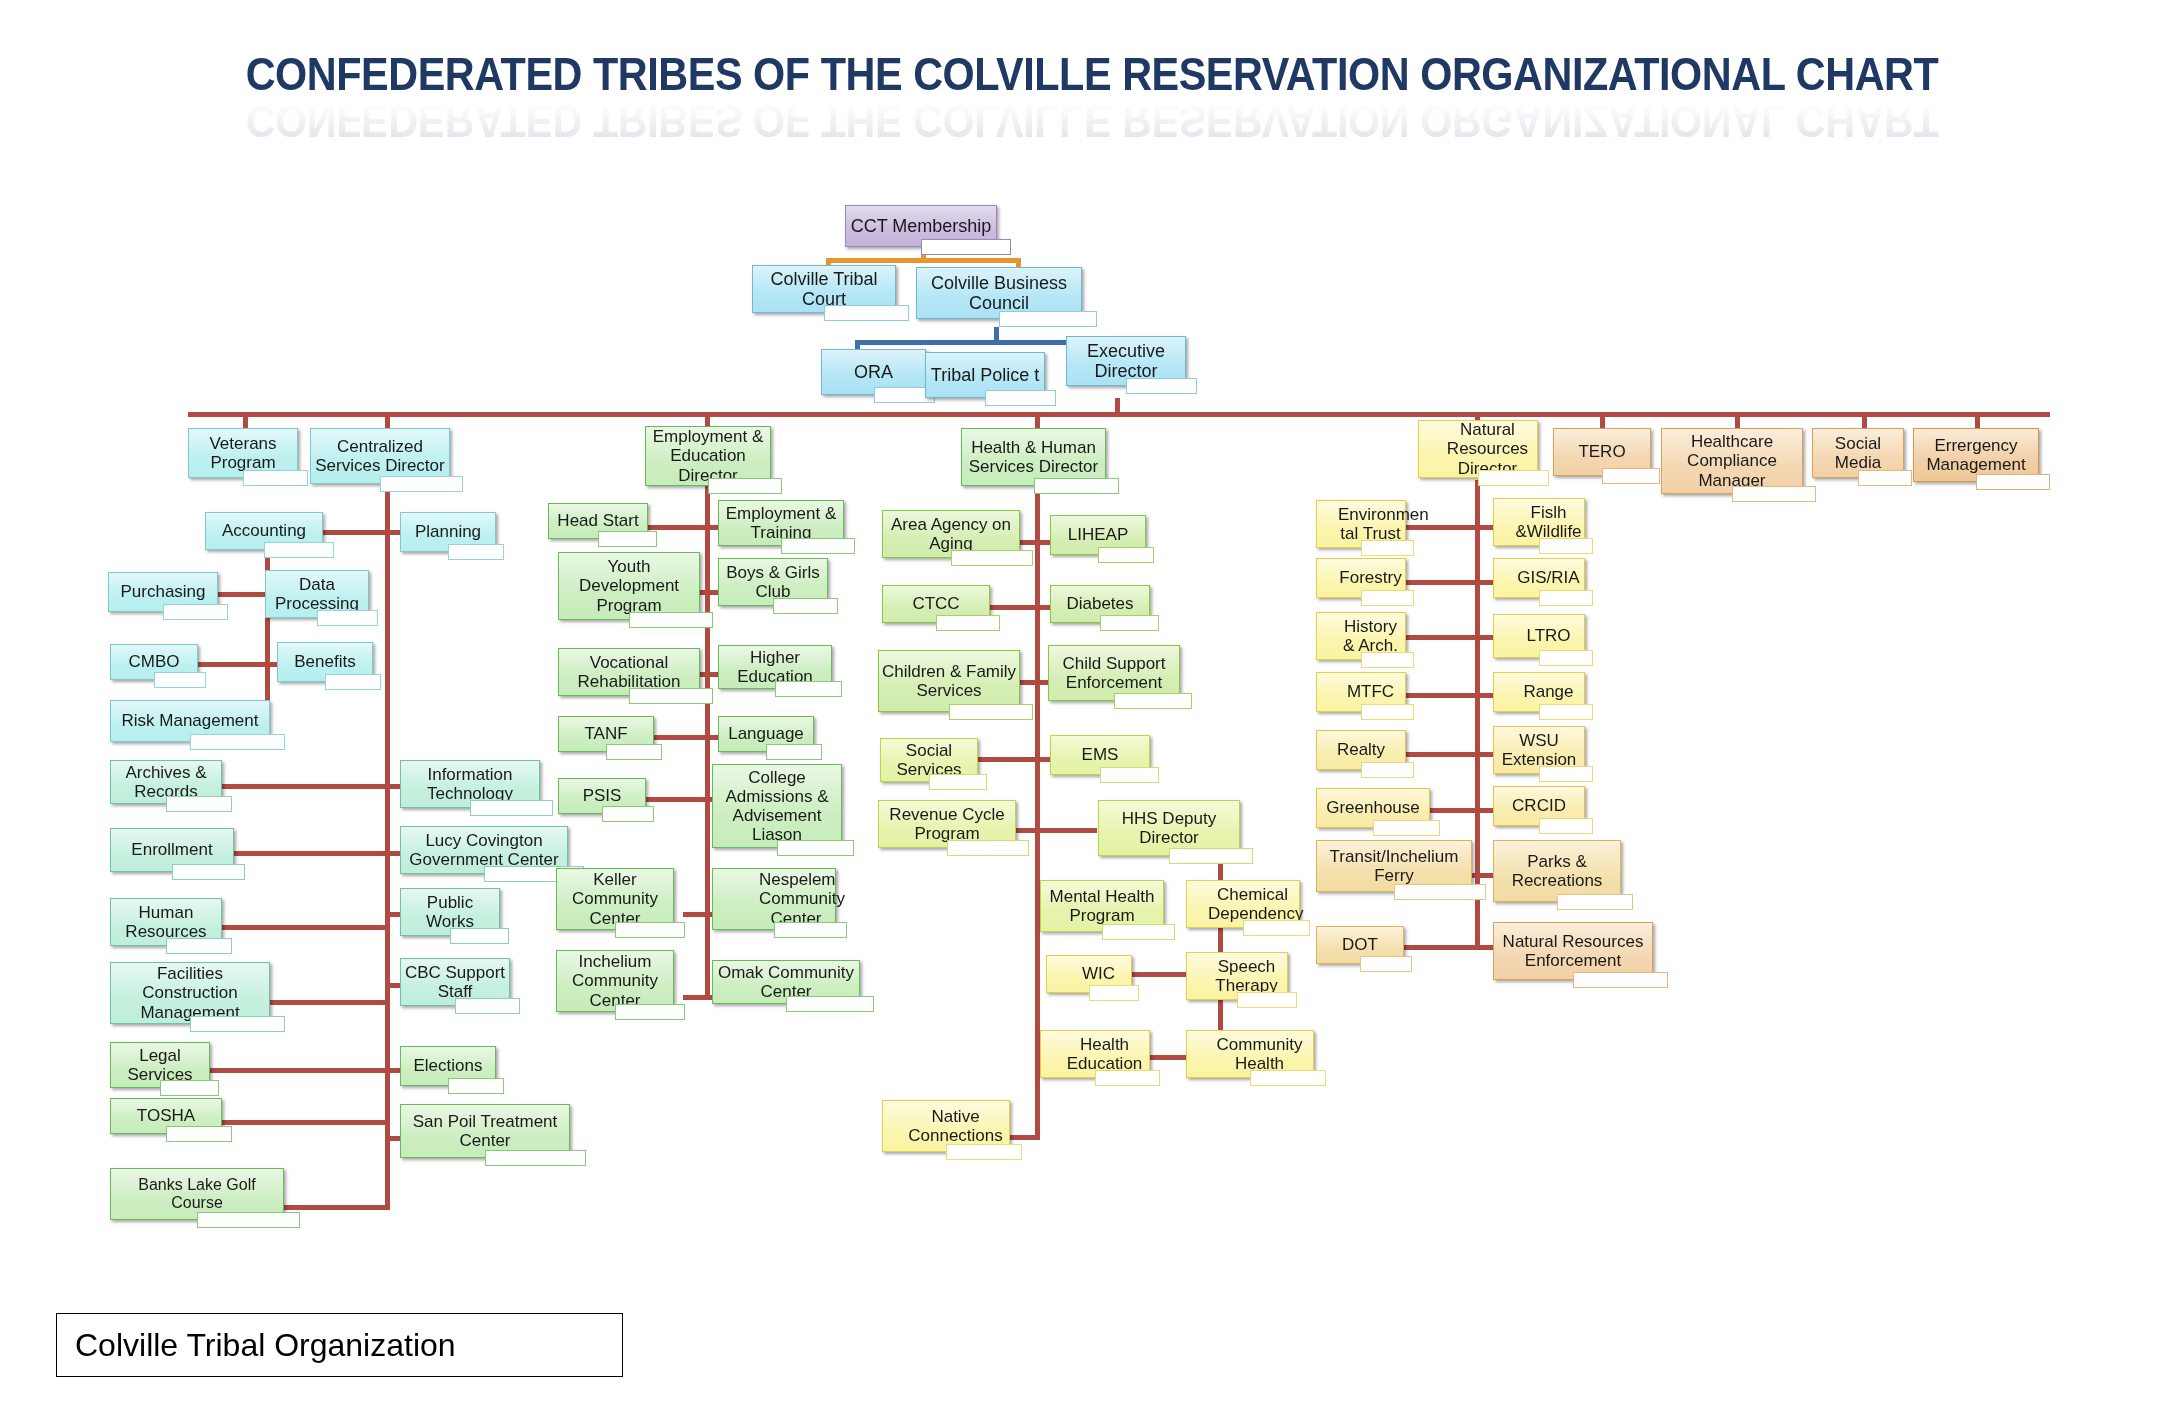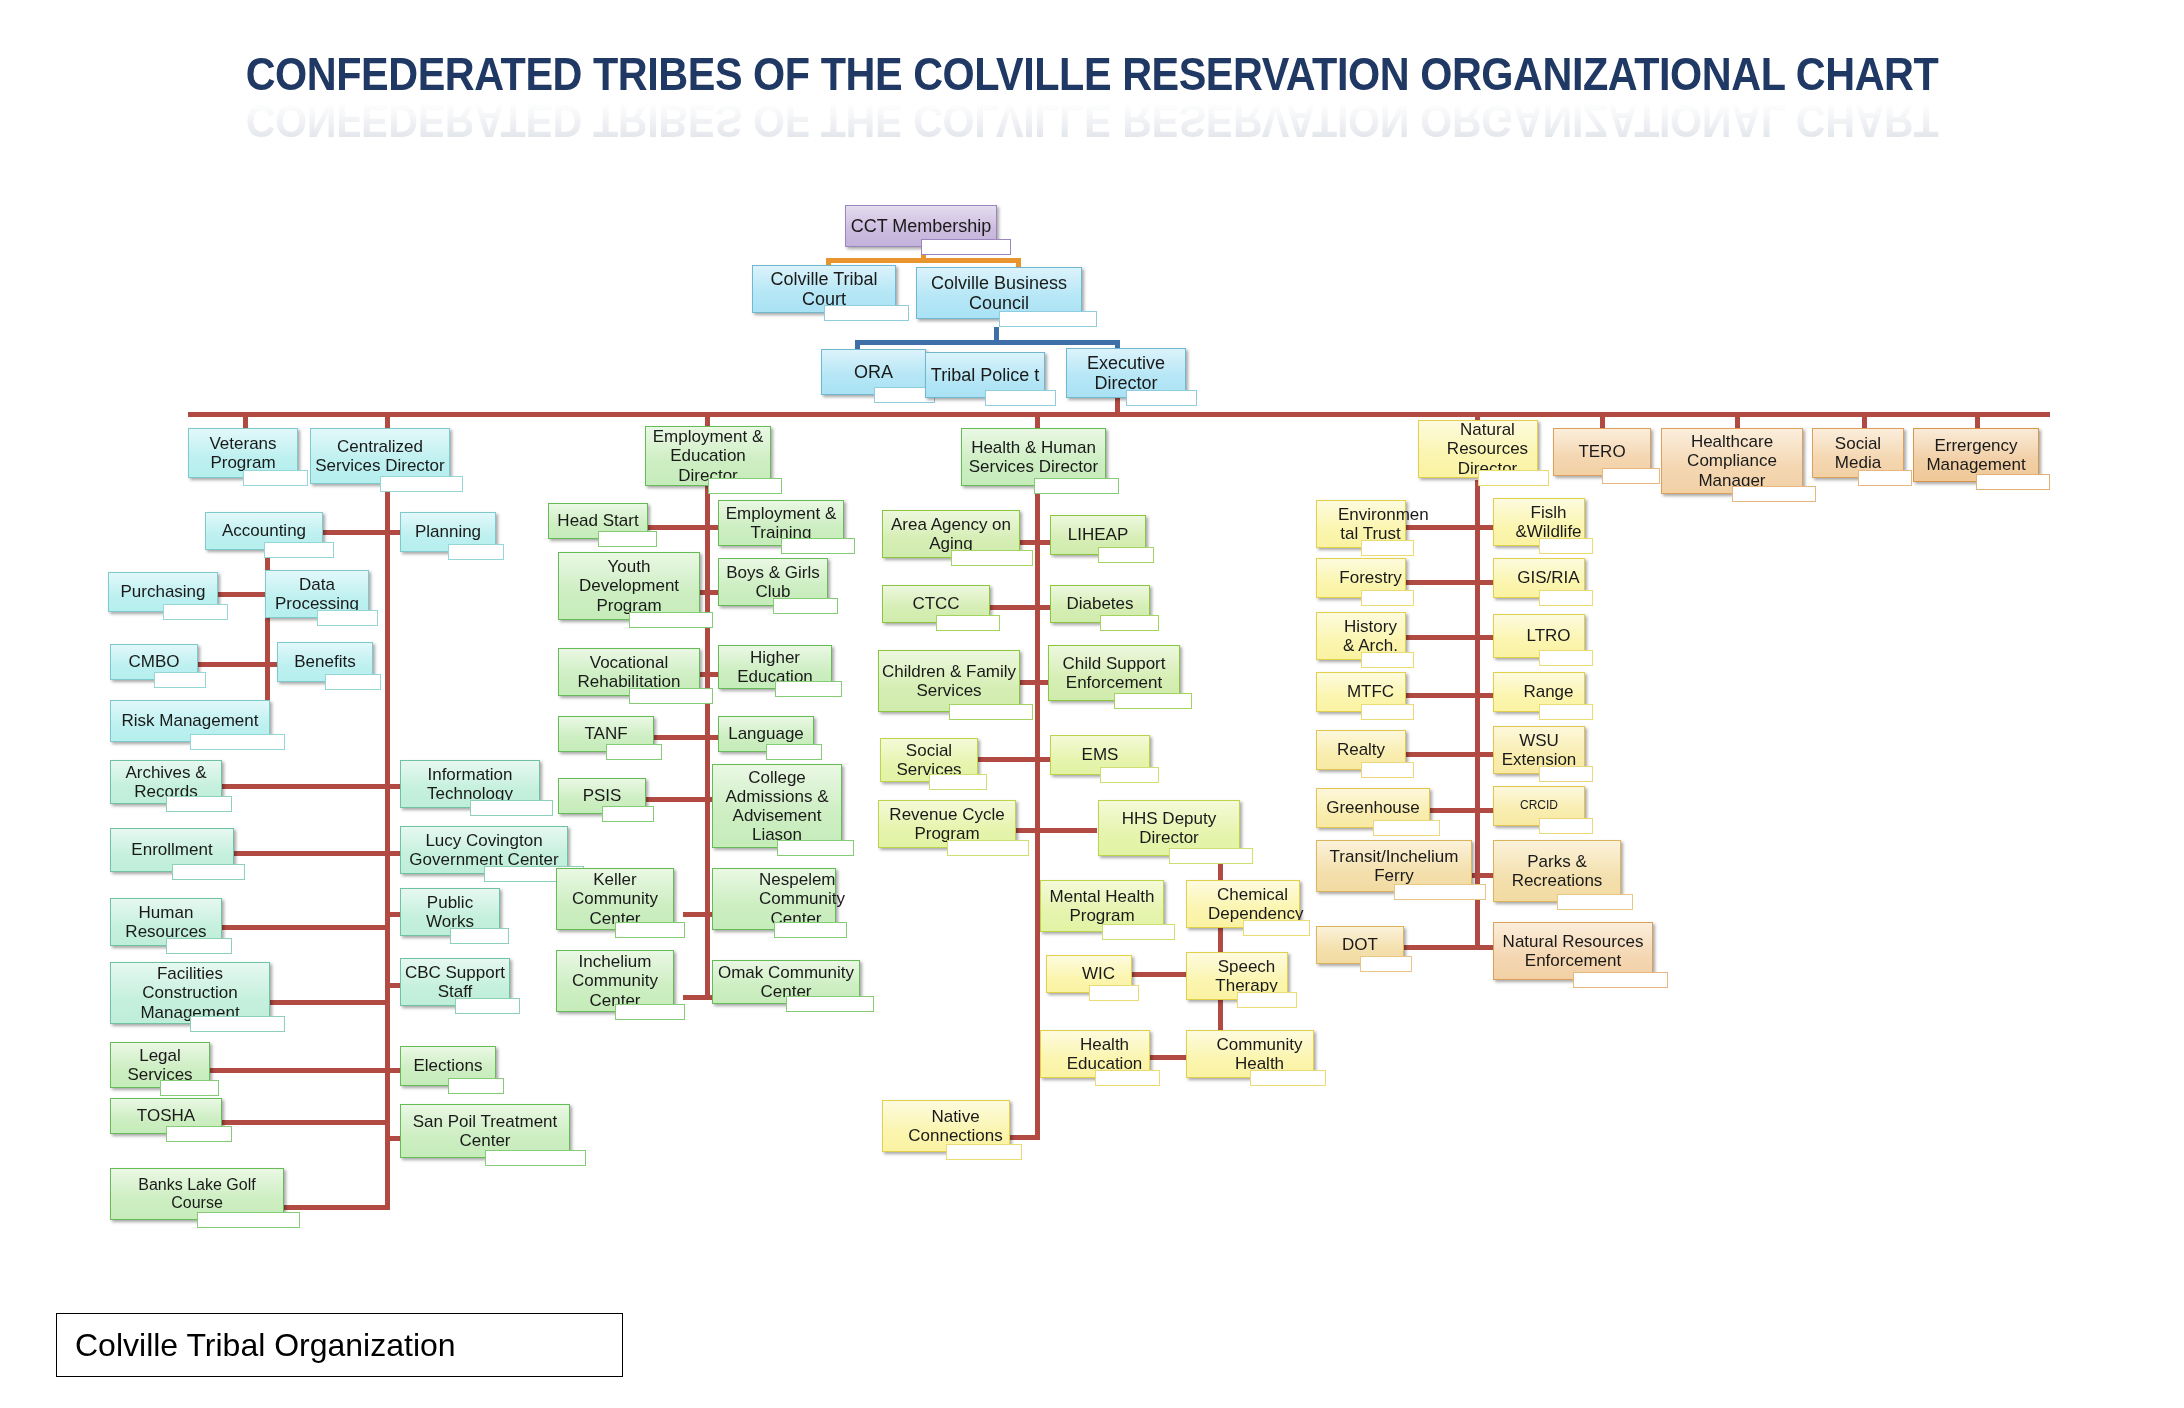--- a/index.html
+++ b/index.html
@@ -231,21 +231,21 @@
   </div>
 
   <div class="node c-blue" style="left:821px;top:349px;width:105px;height:46px;font-size:18px;">
     <span class="lbl">ORA</span>
   </div>
 
   <div class="node c-blue" style="left:925px;top:352px;width:120px;height:46px;font-size:18px;">
     <span class="lbl">Tribal Police t</span>
   </div>
 
-  <div class="node c-blue" style="left:1066px;top:348px;width:120px;height:50px;font-size:18px;">
+  <div class="node c-blue" style="left:1066px;top:336px;width:120px;height:50px;font-size:18px;">
     <span class="lbl">Executive Director</span>
   </div>
 
   <div class="node c-cyan" style="left:188px;top:428px;width:110px;height:50px;font-size:17px;">
     <span class="lbl">Veterans Program</span>
   </div>
 
   <div class="node c-cyan" style="left:310px;top:428px;width:140px;height:56px;font-size:17px;">
     <span class="lbl">Centralized Services Director</span>
   </div>
@@ -519,21 +519,21 @@
   </div>
 
   <div class="node c-yellow2" style="left:1493px;top:726px;width:92px;height:48px;font-size:17px;">
     <span class="lbl">WSU Extension</span>
   </div>
 
   <div class="node c-yellow2" style="left:1316px;top:788px;width:114px;height:40px;font-size:17px;">
     <span class="lbl">Greenhouse</span>
   </div>
 
-  <div class="node c-yellow2" style="left:1493px;top:786px;width:92px;height:40px;font-size:12px;">
+  <div class="node c-yellow2" style="left:1493px;top:786px;width:92px;height:40px;font-size:17px;">
     <span class="lbl">CRCID</span>
   </div>
 
   <div class="node c-gold" style="left:1316px;top:840px;width:156px;height:52px;font-size:17px;">
     <span class="lbl">Transit/Inchelium Ferry</span>
   </div>
 
   <div class="node c-gold" style="left:1493px;top:840px;width:128px;height:62px;font-size:17px;">
     <span class="lbl">Parks &amp; Recreations</span>
   </div>

